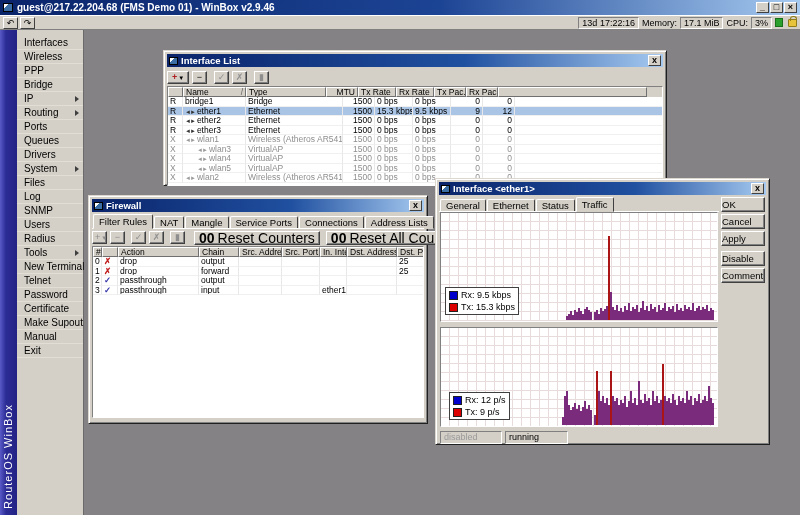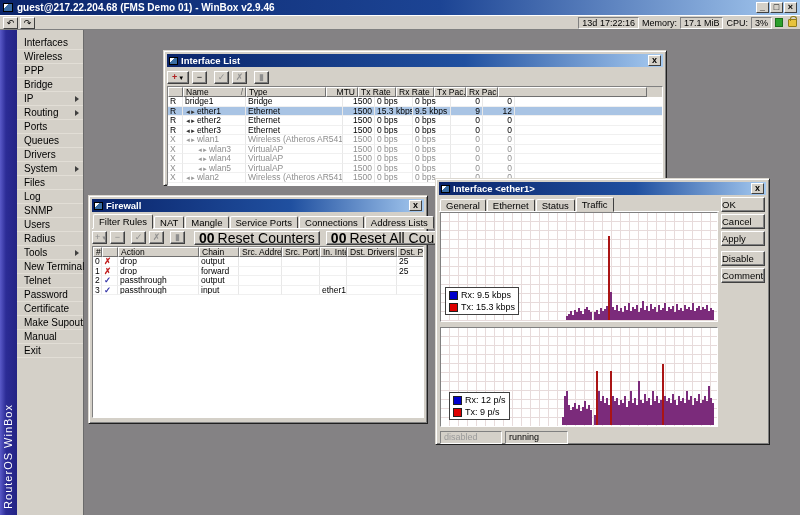--- a/index.html
+++ b/index.html
@@ -318,21 +318,21 @@
     </div>
     <div class="list" id="fwlist" style="height:172px;">
         <div class="hrow">
           <div class="hcell" style="width: 9px;">#</div>
           <div class="hcell" style="width: 16px;"></div>
           <div class="hcell" style="width: 81px;">Action</div>
           <div class="hcell" style="width: 40px;">Chain</div>
           <div class="hcell" style="width: 43px;">Src. Address</div>
           <div class="hcell" style="width: 38px;">Src. Port</div>
           <div class="hcell" style="width: 27px;">In. Inter...</div>
-          <div class="hcell" style="width: 50px;">Dst. Drivers</div>
+          <div class="hcell" style="width: 50px;">Dst. Address</div>
           <div class="hcell" style="width: 27px;">Dst. Port</div>
         </div>
         <div class="trow">
           <div class="tcell" style="width: 9px;">0</div>
           <div class="tcell" style="width: 16px;"><span class="ico-cross">✗</span></div>
           <div class="tcell" style="width: 81px;">drop</div>
           <div class="tcell" style="width: 40px;">output</div>
           <div class="tcell" style="width: 43px;"></div>
           <div class="tcell" style="width: 38px;"></div>
           <div class="tcell" style="width: 27px;"></div>

